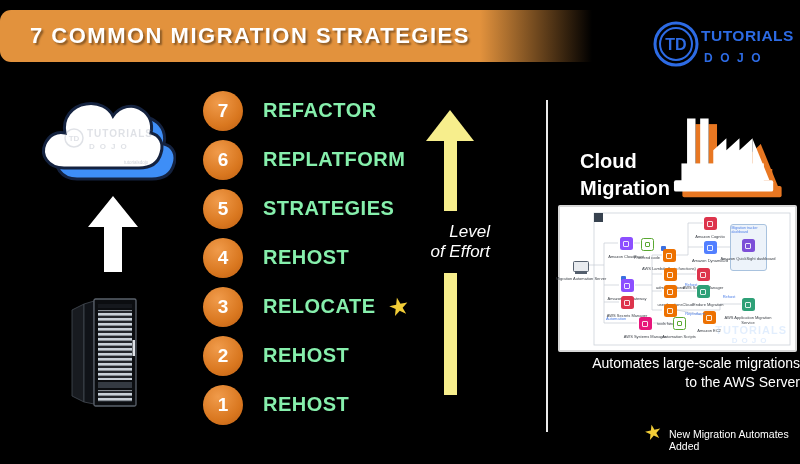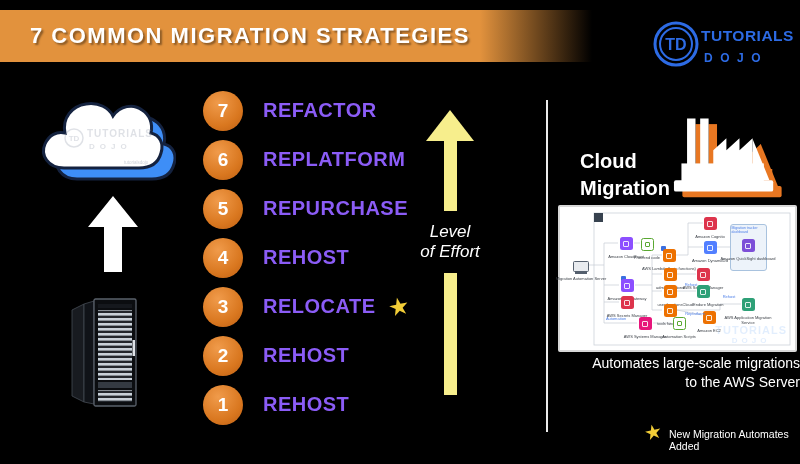--- a/index.html
+++ b/index.html
@@ -2,52 +2,52 @@
 <html><head>
 <meta charset="utf-8">
 <style>
   * { margin:0; padding:0; box-sizing:border-box; }
   html,body { background:#000; }
   body { font-family:"Liberation Sans", sans-serif; }
   .stage { position:relative; width:800px; height:464px; background:#000; overflow:hidden; }
 
   
   .header-bar { position:absolute; left:0; top:10px; width:100%; height:52px;
-    background:linear-gradient(to right,#E2923D 0%, #E2923D 60%, rgba(226,146,61,0) 74%); }
+    background:linear-gradient(to right,#E2923D 0%, #E2923D 60%, rgba(226,146,61,0) 74%);border-radius:11px; }
   .header-title { position:absolute; left:30px; top:0; line-height:52px; color:#fff;
     font-size:22px; font-weight:bold; letter-spacing:1.5px; text-shadow:2px 2px 2px rgba(0,0,0,0.4); }
 
   .logo-svg { position:absolute; left:648px; top:17px; }
 
   
   .cloud-svg { position:absolute; left:36px; top:88px; }
   .up-arrow-svg { position:absolute; left:88px; top:196px; }
   .rack-wrap { position:absolute; left:64px; top:292px; width:80px; height:170px; }
   .rack-main { position:absolute; left:0; top:0; }
   .rack-reflection { position:absolute; left:0; top:118px; transform:scaleY(-1); opacity:0.16;
     -webkit-mask-image:linear-gradient(to bottom, rgba(0,0,0,0.8), transparent 55%);
     mask-image:linear-gradient(to bottom, rgba(0,0,0,0.8), transparent 55%); }
 
   
   .strategy-list { position:absolute; left:203px; top:86px; width:350px; }
   .strategy-row { display:flex; align-items:center; height:49px; }
   .num-circle { width:40px; height:40px; border-radius:50%; flex:0 0 40px;
     background:radial-gradient(circle at 38% 30%, #F09B4B, #D9771F 62%, #BC5E13);
     color:#fff; font-weight:bold; font-size:19px; display:flex; align-items:center; justify-content:center; }
-  .strategy-label { margin-left:20px; color:#8b5cf6; font-weight:bold; font-size:20px; letter-spacing:0.5px; }
+  .strategy-label { margin-left:20px; color:#86efac; font-weight:bold; font-size:20px; letter-spacing:0.5px; }
   .strategy-star { margin-left:12px; color:#F2CD37; font-size:24px; line-height:1;
     display:inline-block; transform:rotate(-12deg); }
 
   
   .effort { position:absolute; left:410px; top:110px; width:80px; text-align:center; }
   .effort-head { width:0; height:0; margin:0 auto;
     border-left:24px solid transparent; border-right:24px solid transparent;
     border-bottom:31px solid #F7EE8C; }
   .effort-shaft1 { width:13px; height:70px; background:#F7EE8C; margin:0 auto; }
-  .effort-label { color:#fff; font-style:italic; font-size:17px; line-height:20px; margin:11px 0; }
+  .effort-label { color:#fff; font-style:italic; font-size:17px; line-height:20px; margin:11px 0;text-align:right; }
   .effort-shaft2 { width:13px; height:122px; background:#F7EE8C; margin:0 auto; }
 
   
   .divider { position:absolute; left:546px; top:100px; width:2px; height:332px; background:rgba(255,255,255,0.92); }
   .panel-heading { position:absolute; left:580px; top:109px; color:#fff; font-weight:bold;
     font-size:20px; line-height:27px;margin-top:39px; }
   .factory-svg { position:absolute; left:672px; top:111px; }
 
   .diagram-box { position:absolute; left:558px; top:205px; width:239px; height:147px;
     background:#fff; border:2px solid #d8d8d8; border-radius:2px; }
@@ -146,21 +146,21 @@
       <div class="strategy-row">
         <span class="num-circle">7</span>
         <span class="strategy-label">REFACTOR</span>
       </div>
       <div class="strategy-row">
         <span class="num-circle">6</span>
         <span class="strategy-label">REPLATFORM</span>
       </div>
       <div class="strategy-row">
         <span class="num-circle">5</span>
-        <span class="strategy-label">REPURCHASE</span>
+        <span class="strategy-label">STRATEGIES</span>
       </div>
       <div class="strategy-row">
         <span class="num-circle">4</span>
         <span class="strategy-label">REHOST</span>
       </div>
       <div class="strategy-row">
         <span class="num-circle">3</span>
         <span class="strategy-label">RELOCATE</span>
         <span class="strategy-star">★</span>
       </div>

